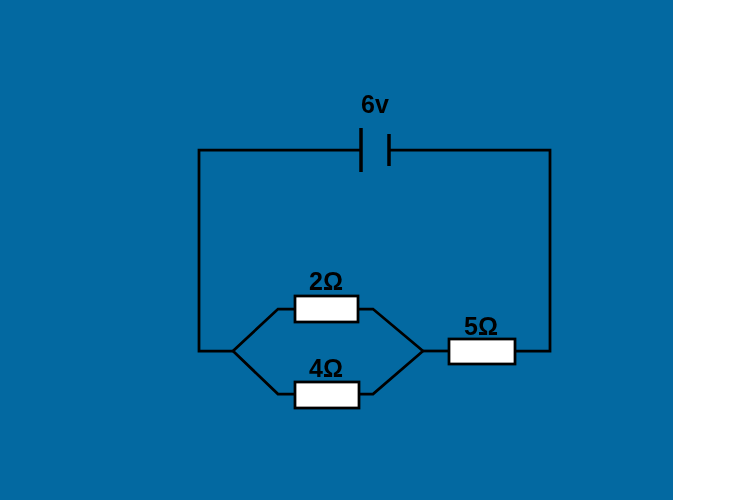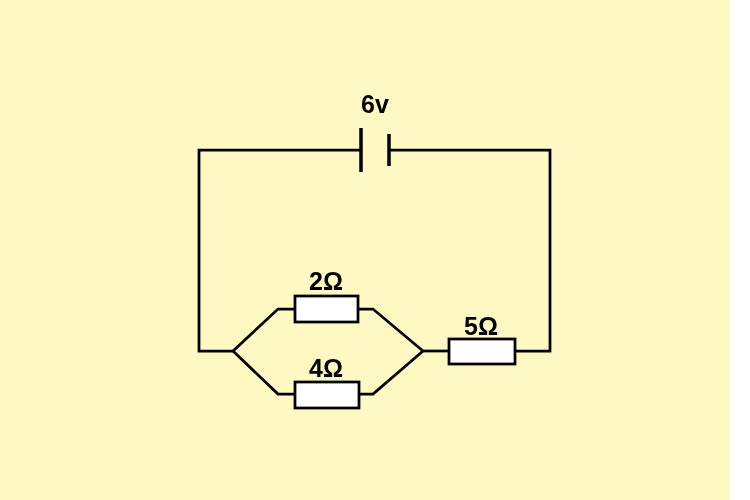--- a/index.html
+++ b/index.html
@@ -2,23 +2,23 @@
 <html><head>
 <meta charset="utf-8">
 <style>
   html, body {
     margin: 0;
     padding: 0;
     background: #ffffff;
   }
   .canvas {
     position: relative;
-    width: 730px;
+    width: 673px;
     height: 500px;
-    background: #fef9c3;
+    background: #0369a1;
     overflow: hidden;
     font-family: "Liberation Sans", sans-serif;
   }
   svg .wire {
     stroke: #000000;
     stroke-width: 2.75;
     fill: none;
     stroke-linejoin: miter;
     stroke-linecap: butt;
   }

